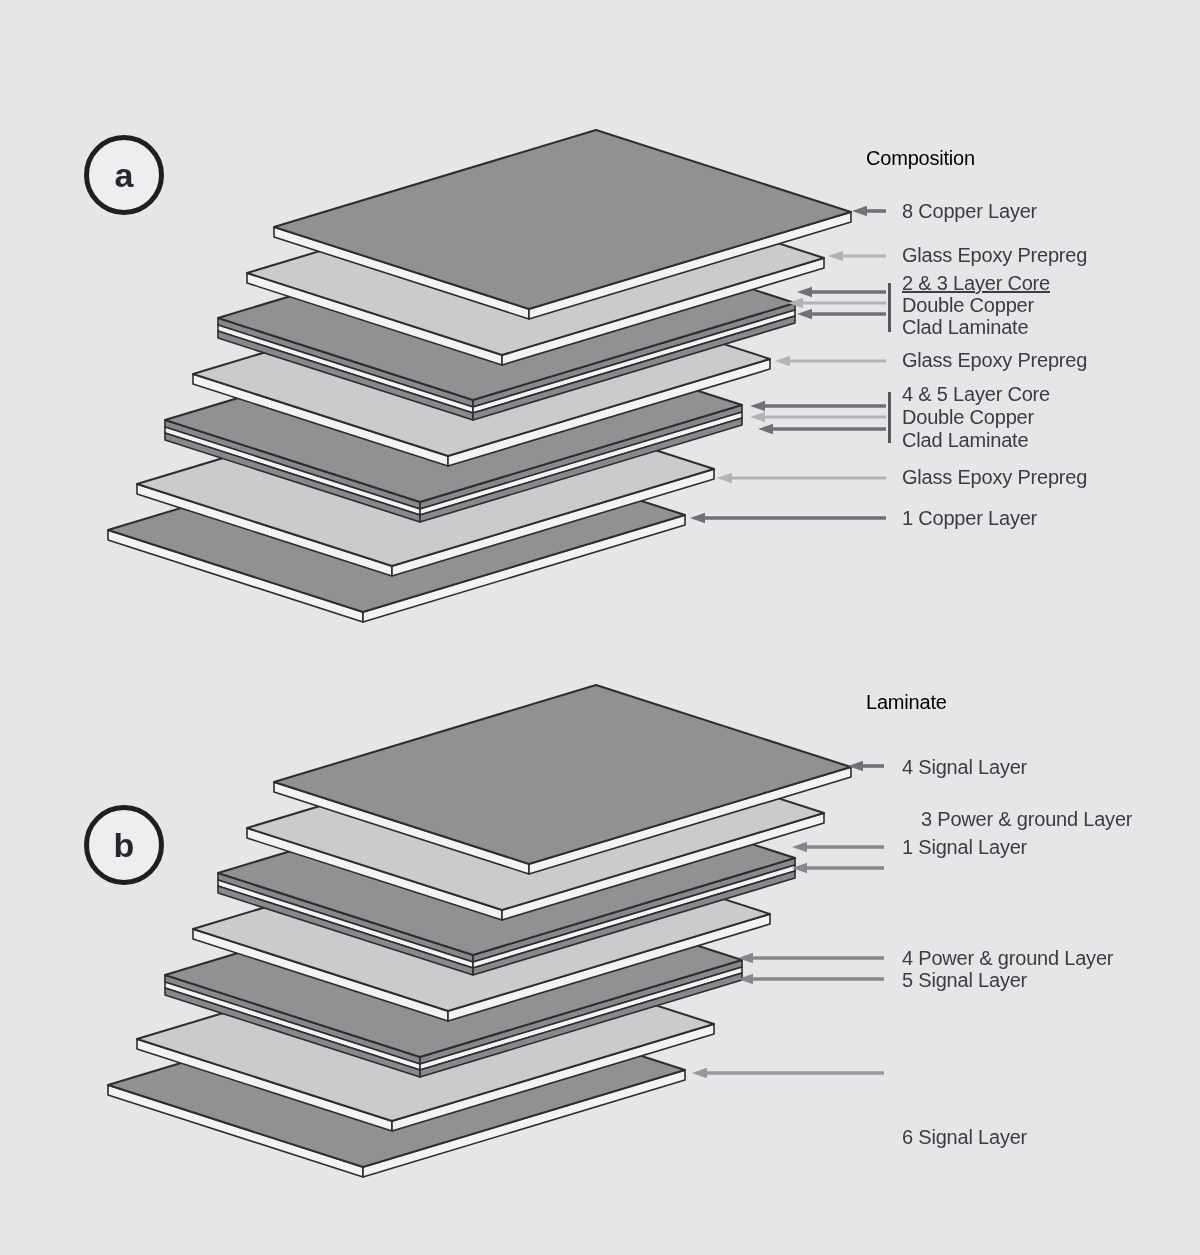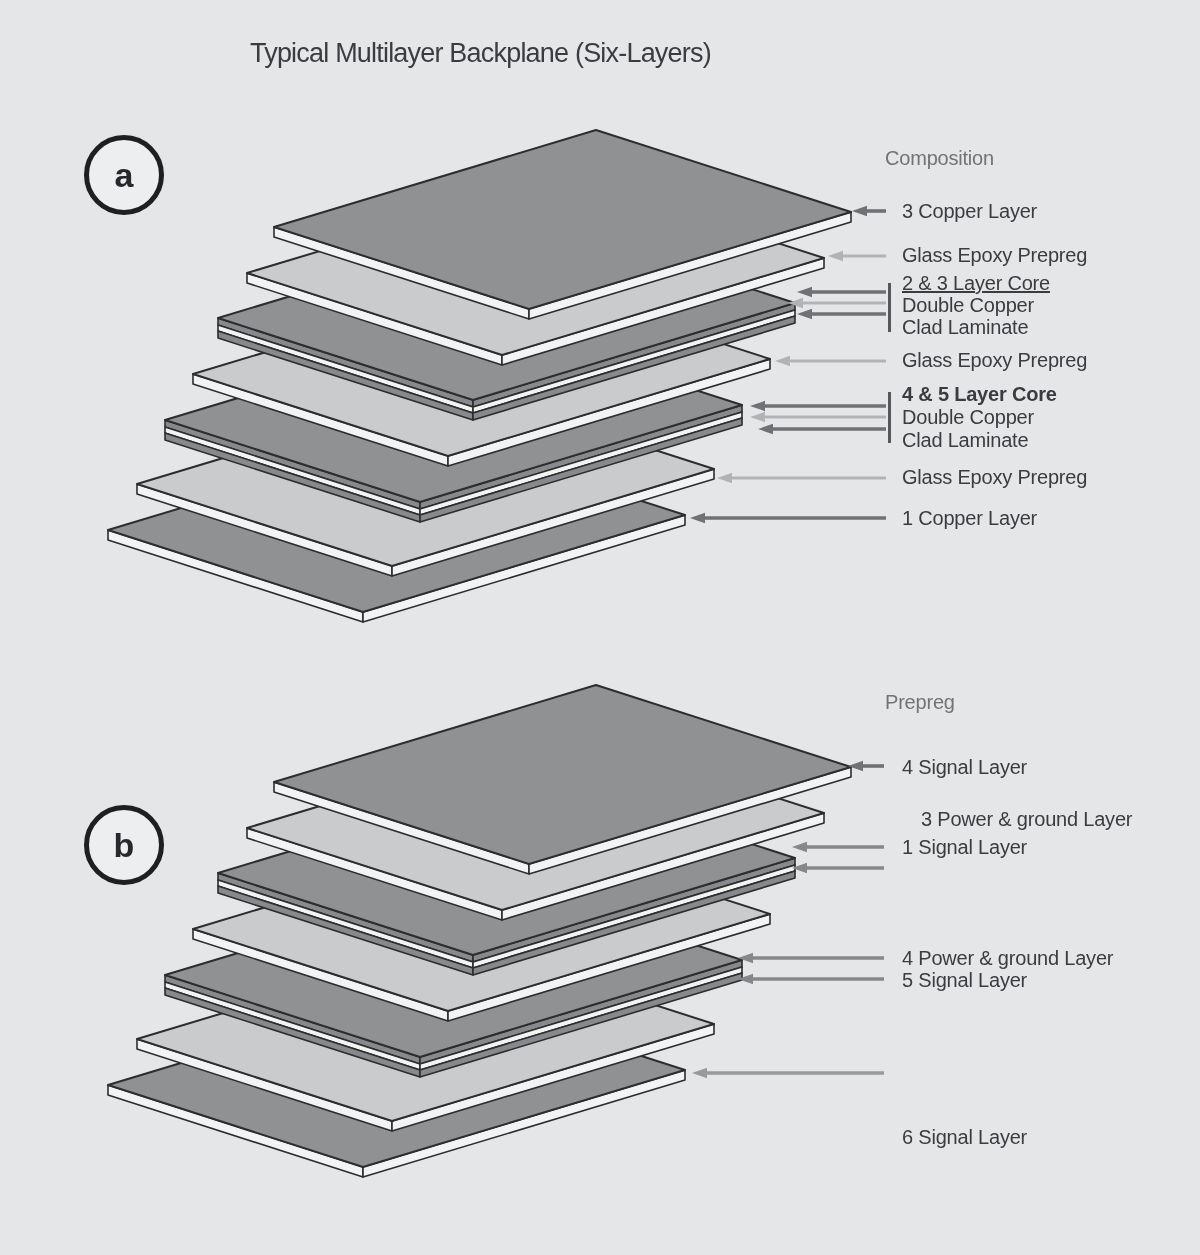--- a/index.html
+++ b/index.html
@@ -1,21 +1,21 @@
 <!DOCTYPE html>
 <html><head>
 <meta charset="utf-8">
 <style>
   html,body{margin:0;padding:0;}
   body{width:1200px;height:1255px;overflow:hidden;font-family:"Liberation Sans",sans-serif;}
   .stage{position:relative;width:1200px;height:1255px;background:#e5e6e8;}
   .stage svg{position:absolute;left:0;top:0;}
   .title{position:absolute;left:250px;top:38px;font-size:27px;letter-spacing:-0.8px;color:#3b3c40;white-space:nowrap;}
   .lbl{position:absolute;left:902px;font-size:20px;line-height:22px;letter-spacing:-0.2px;color:#3b3c40;white-space:nowrap;}
-  .hdr{position:absolute;left:885px;font-size:20px;line-height:22px;letter-spacing:-0.2px;color:#737373;white-space:nowrap;}
+  .hdr{position:absolute;left:866px;font-size:20px;line-height:22px;letter-spacing:-0.2px;color:#000000;white-space:nowrap;}
   .marker{position:absolute;width:80px;height:80px;box-sizing:border-box;border:5px solid #1e1f21;border-radius:50%;
           background:#edeef0;display:flex;align-items:center;justify-content:center;
           font-size:34px;font-weight:bold;color:#27282c;}
 </style>
 </head>
 <body>
 
 <div class="stage">
 
   <svg id="diagram" width="1200" height="1255" viewBox="0 0 1200 1255">
@@ -170,42 +170,41 @@
         <polygon points="738,979 753,973.8 753,984.2" fill="#85878a"></polygon>
       </g>
       <g>
         <line x1="704" y1="1073" x2="884" y2="1073" stroke="#97999c" stroke-width="3.4"></line>
         <polygon points="692,1073 707,1067.8 707,1078.2" fill="#97999c"></polygon>
       </g>
       <rect x="888" y="283" width="3" height="49" fill="#55575a"></rect>
       <rect x="888" y="392" width="3" height="51" fill="#55575a"></rect>
     </svg>
 
-  <div class="title">Typical Multilayer Backplane (Six-Layers)</div>
 
   <div class="marker" style="left:84px;top:135px;">
     <span>a</span>
   </div>
   <div class="marker" style="left:84px;top:805px;">
     <span>b</span>
   </div>
 
   <div class="hdr" style="top:147px;">Composition</div>
-  <div class="lbl" style="top:200px;">3 Copper Layer</div>
+  <div class="lbl" style="top:200px;">8 Copper Layer</div>
   <div class="lbl" style="top:244px;">Glass Epoxy Prepreg</div>
   <div class="lbl" style="top:272px;text-decoration:underline;">2 &amp; 3 Layer Core</div>
   <div class="lbl" style="top:294px;">Double Copper</div>
   <div class="lbl" style="top:316px;">Clad Laminate</div>
   <div class="lbl" style="top:349px;">Glass Epoxy Prepreg</div>
-  <div class="lbl" style="top:383px;font-weight:bold;">4 &amp; 5 Layer Core</div>
+  <div class="lbl" style="top:383px;">4 &amp; 5 Layer Core</div>
   <div class="lbl" style="top:406px;">Double Copper</div>
   <div class="lbl" style="top:429px;">Clad Laminate</div>
   <div class="lbl" style="top:466px;">Glass Epoxy Prepreg</div>
   <div class="lbl" style="top:507px;">1 Copper Layer</div>
 
-  <div class="hdr" style="top:691px;">Prepreg</div>
+  <div class="hdr" style="top:691px;">Laminate</div>
   <div class="lbl" style="top:756px;">4 Signal Layer</div>
   <div class="lbl" style="top:836px;">1 Signal Layer</div>
   <div class="lbl" style="top:808px;margin-left:19px;">3 Power &amp; ground Layer</div>
   <div class="lbl" style="top:947px;">4 Power &amp; ground Layer</div>
   <div class="lbl" style="top:969px;text-align:center;">5 Signal Layer</div>
   <div class="lbl" style="top:1126px;">6 Signal Layer</div>
 </div>
 
 </body></html>

